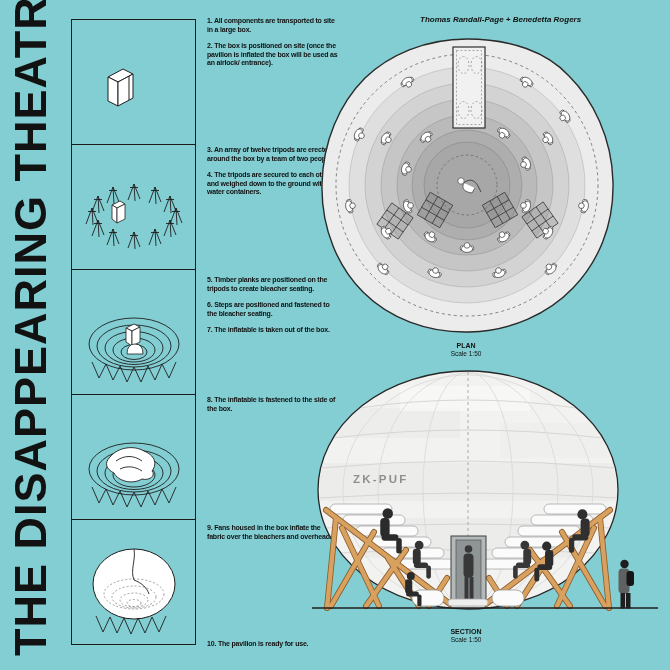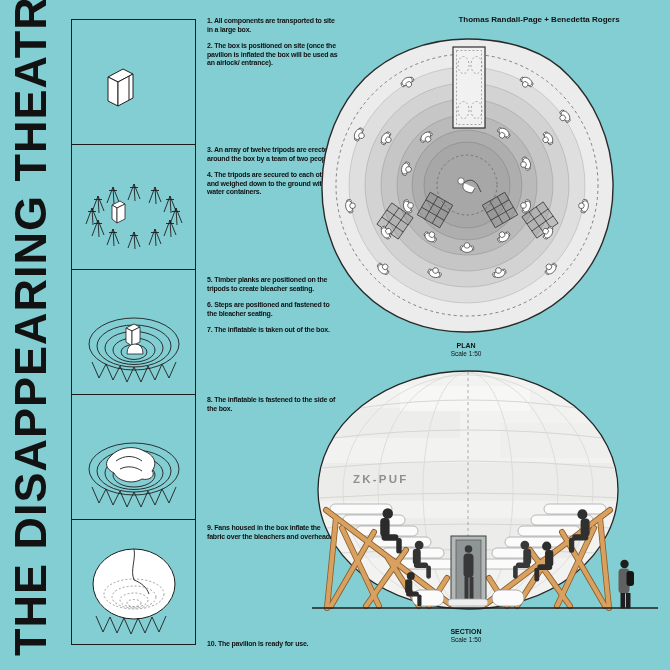--- a/index.html
+++ b/index.html
@@ -2,22 +2,22 @@
 <html style="--background: #82ced3; --ink: #121212; --drawing_line: #262626; --plan_blob: #ececec; --wood: #d8a160; --wood_edge: #8a5a28; --dome_fill: #f2f2f1; --door_grey: #b3b8b8; --figure_dark: #2e2e2e; --dome_text: #8f8f8f;"><head>
 <meta charset="utf-8">
 <style>
   html,body{margin:0;padding:0;background:#6db9be;}
   .stage{position:relative;width:670px;height:670px;overflow:hidden;
          background:var(--background,#82ced3);
          font-family:"Liberation Sans",sans-serif;color:var(--ink,#121212);}
   .title{position:absolute;left:8px;top:656px;transform-origin:0 0;
          transform:rotate(-90deg);width:650px;white-space:nowrap;
          font-weight:bold;font-size:45px;letter-spacing:1px;line-height:1;}
-  .credit{position:absolute;left:420px;top:15px;width:238px;text-align:center;
-          font-weight:bold;font-size:8px;}
+  .credit{position:absolute;left:420px;top:15px;width:238px;text-align:left;
+          font-weight:bold;font-size:8px;font-style:italic;}
   .cells{position:absolute;left:71px;top:19px;width:125px;}
   .cell{height:126px;border:1px solid #1c1c1c;box-sizing:border-box;}
   .cell + .cell{margin-top:-1px;}
   .steps{position:absolute;left:207px;width:132px;}
   .steps p{margin:0 0 8px 0;font-size:7px;line-height:8.5px;font-weight:bold;letter-spacing:-0.2px;}
   .blockA{top:17px;} .blockB{top:146px;} .blockC{top:276px;}
   .blockD{top:396px;} .blockE{top:524px;} .blockF{top:640px;}
   .drawlabel{position:absolute;text-align:center;font-weight:bold;font-size:7px;line-height:8px;}
   .drawlabel .scale{font-weight:normal;font-size:6.5px;}
   .plan-label{left:311px;top:342px;width:310px;}

